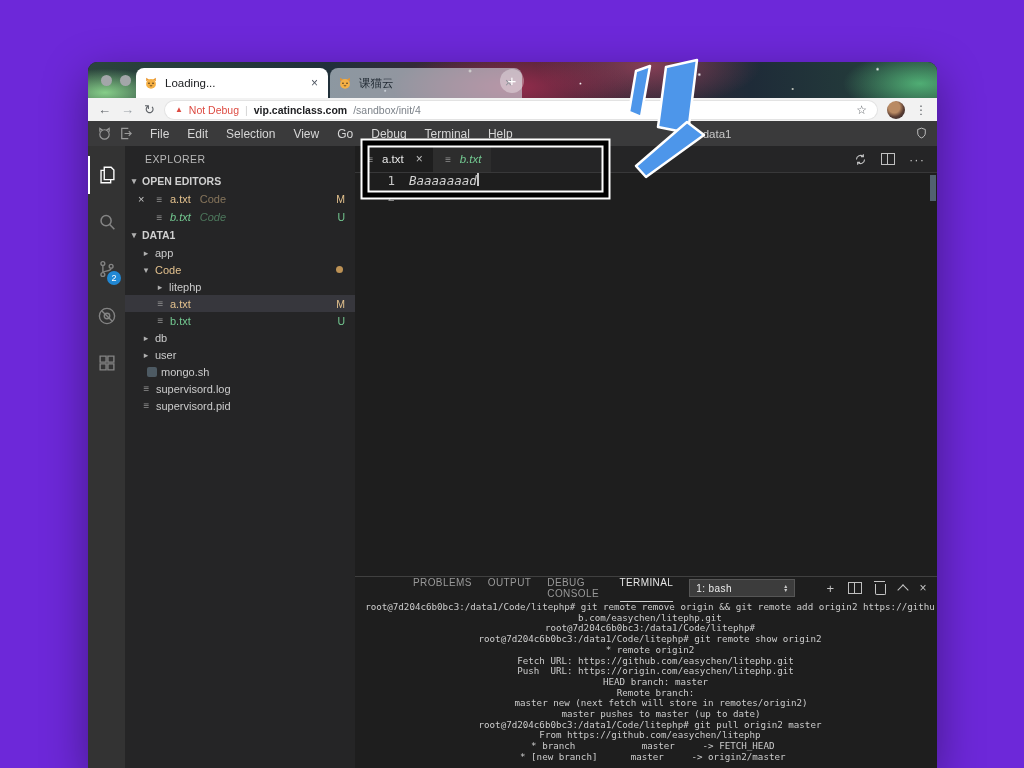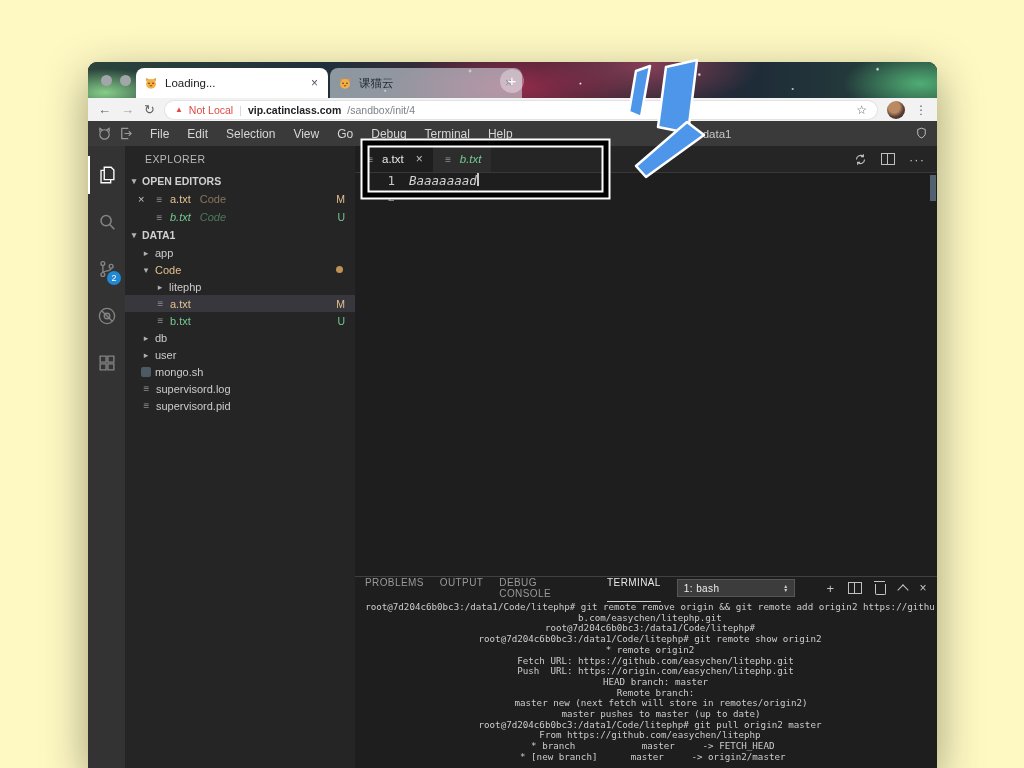--- a/index.html
+++ b/index.html
@@ -1,16 +1,16 @@
 <!DOCTYPE html>
 <html><head>
 <meta charset="utf-8">
 <style>
   html,body{margin:0;padding:0;background:#fff;}
-  .page{position:relative;width:1024px;height:768px;background:#fef9c3;overflow:hidden;
+  .page{position:relative;width:1024px;height:768px;background:#6d28d9;overflow:hidden;
         font-family:"Liberation Sans",sans-serif;}
   .window{position:absolute;left:88px;top:62px;width:849px;height:706px;
           border-radius:9px 9px 0 0;overflow:hidden;display:flex;flex-direction:column;
           box-shadow:0 14px 45px rgba(0,0,0,.38);background:#1e1e1e;}
 
   
   .tabstrip{position:relative;height:36px;flex:none;
     background:
       radial-gradient(1.5px 1.5px at 12% 30%,#fff,transparent),
       radial-gradient(1.5px 1.5px at 22% 70%,#fff,transparent),
@@ -189,21 +189,21 @@
         </div>
       <div class="newtab">+</div>
     </div>
 
     <div class="toolbar">
       <span class="navic">←</span>
       <span class="navic fwd">→</span>
       <span class="navic">↻</span>
       <div class="omnibox">
         <span class="warn">▲</span>
-        <span class="notsec">Not Local</span>
+        <span class="notsec">Not Debug</span>
         <span class="odiv">|</span>
         <span class="urlhost">vip.catinclass.com</span>
           <span class="urlpath">/sandbox/init/4</span>
         <span class="star">☆</span>
       </div>
       <span class="avatar"></span>
       <span class="vdots">⋮</span>
     </div>
 
     <div class="menubar">
@@ -331,21 +331,21 @@
               <span class="badge c-untr">U</span>
             </div>
             <div class="trow" style="padding-left: 16px;">
               <span class="chev">▸</span>
               <span>db</span>
             </div>
             <div class="trow" style="padding-left: 16px;">
               <span class="chev">▸</span>
               <span>user</span>
             </div>
-            <div class="trow" style="padding-left: 16px;">
+            <div class="trow" style="padding-left: 22px;">
               <span class="shic"></span>
               <span>mongo.sh</span>
             </div>
             <div class="trow" style="padding-left: 16px;">
               <span class="fic">≡</span>
               <span>supervisord.log</span>
             </div>
             <div class="trow" style="padding-left: 16px;">
               <span class="fic">≡</span>
               <span>supervisord.pid</span>
@@ -385,21 +385,21 @@
               <div class="cline">
                 <span class="ln">2</span>
                 <span class="ctext"></span>
               </div>
             </div>
           <div class="scrollbar"></div>
         </div>
 
         <div class="panel">
           <div class="phead">
-            <span id="ptabs" style="display:flex;gap:16px;">
+            <span id="ptabs" style="display:flex;gap:16px;margin-left:48px;">
                 <span class="ptab">PROBLEMS</span>
                 <span class="ptab">OUTPUT</span>
                 <span class="ptab">DEBUG CONSOLE</span>
                 <span class="ptab active">TERMINAL</span>
               </span>
             <span class="pselect">
               <span>1: bash</span>
               <span class="updown">
                 <span>▴</span>
                   <span>▾</span>

